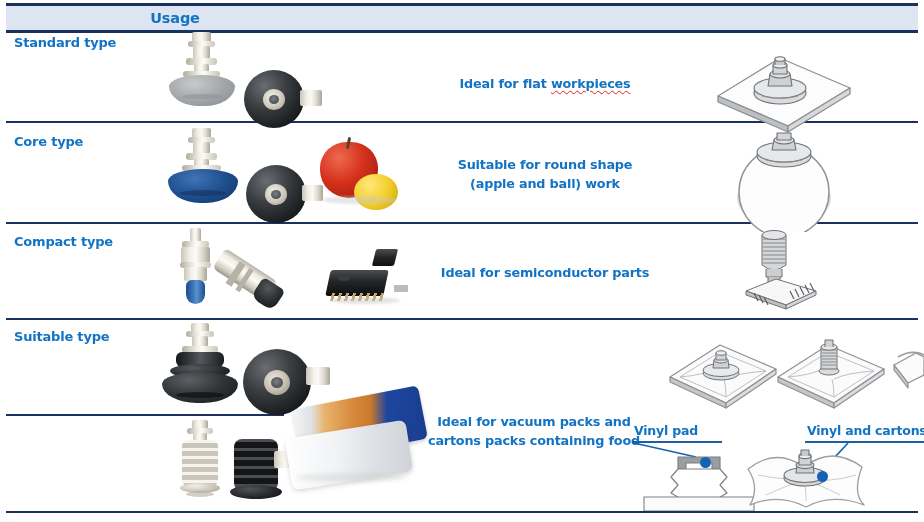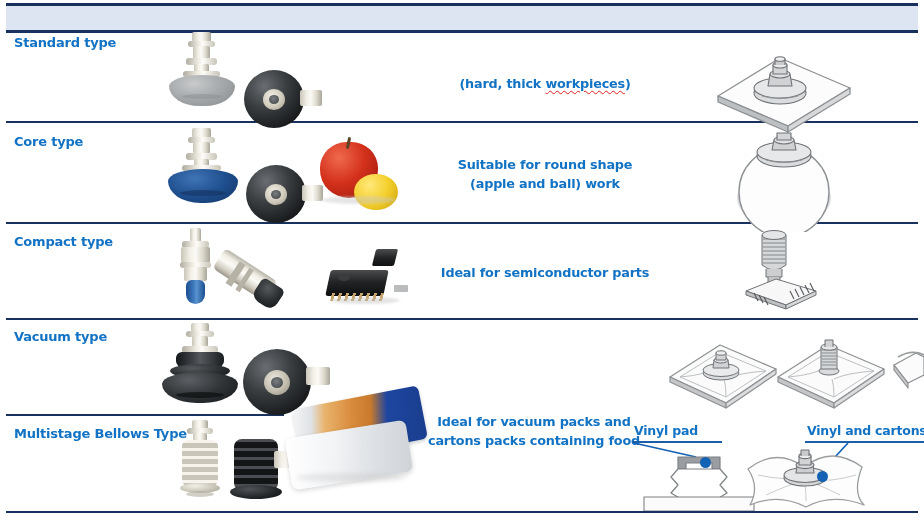--- a/index.html
+++ b/index.html
@@ -164,20 +164,21 @@
     border-radius: 50%;
     background: #1462b4;
   }
 </style>
 </head>
 <body>
 
 <div id="page">
 
   <div class="header-band">
+    <div class="header-cell hc-usage">Usage</div>
   </div>
 
   <div class="divider full" style="top:121px"></div>
   <div class="divider full" style="top:222px"></div>
   <div class="divider full" style="top:318px"></div>
   <div class="divider partial" style="top:414px"></div>
   <div class="divider full" style="top:511px"></div>
 
   <div class="row" style="top:28px;height:85px">
     <div class="row-label" style="top:7px">Standard type</div>
@@ -192,21 +193,21 @@
       <div class="cup-grey" style="left:169px;top:47px;width:66px;height:31px;"></div>
       <div style="position:absolute;left:182px;top:66px;width:40px;height:5px;border-radius:50%;background:#8e9294;opacity:.55;"></div>
 
       <div class="disc-black" style="left:244px;top:42px;width:60px;height:58px;"></div>
       <div class="disc-hole" style="left:263px;top:61px;width:22px;height:21px;"></div>
       <div class="disc-hole-in" style="left:269px;top:67px;width:10px;height:9px;"></div>
       <div class="fitting" style="left:300px;top:62px;width:22px;height:16px;"></div>
     </div>
 
     <div class="usage-text" style="left:440px;top:28px;width:210px;">
-      <div><span>(hard, thick </span><span class="misspell">workpieces</span><span>)</span></div>
+      <div><span>Ideal for flat </span><span class="misspell">workpieces</span></div>
     </div>
 
     <svg class="lineart" style="left:700px;top:8px" width="170" height="100" viewBox="0 0 170 100">
       <g stroke="#8d9094" stroke-width="1.3" fill="#fcfcfc" stroke-linejoin="round">
         <path d="M18 60 L80 22 L150 52 L88 90 Z"></path>
         <path d="M18 60 L18 66 L88 96 L88 90 Z" fill="#bdc0c3"></path>
         <path d="M88 90 L88 96 L150 58 L150 52 Z" fill="#d6d8da"></path>
       </g>
       <g stroke="#6f7377" stroke-width="1.1" stroke-linejoin="round">
         <ellipse cx="80" cy="57" rx="26" ry="11" fill="#d9dbdd"></ellipse>
@@ -322,21 +323,21 @@
           <line x1="81" y1="56" x2="85" y2="64"></line>
         <line x1="86" y1="54" x2="90" y2="62"></line>
         <line x1="30" y1="64" x2="34" y2="72"></line>
           <line x1="35" y1="66" x2="39" y2="74"></line>
         <line x1="40" y1="68" x2="44" y2="76"></line>
       </g>
     </svg>
   </div>
 
   <div class="row" style="top:323px;height:90px">
-    <div class="row-label" style="top:6px">Vacuum type</div>
+    <div class="row-label" style="top:6px">Suitable type</div>
 
     <div class="pad-photo">
       <div class="fitting" style="left:191px;top:0px;width:18px;height:9px;"></div>
       <div class="fit-ring" style="left:186px;top:8px;width:28px;height:6px;"></div>
       <div class="fitting" style="left:192px;top:13px;width:16px;height:11px;"></div>
       <div class="fit-ring" style="left:182px;top:23px;width:36px;height:7px;"></div>
       <div style="position:absolute;left:176px;top:29px;width:48px;height:15px;border-radius:6px;background:linear-gradient(90deg,#15171a 0%,#3e4246 35%,#55595d 50%,#1a1d20 100%);"></div>
       <div style="position:absolute;left:170px;top:41px;width:60px;height:14px;border-radius:50%;background:radial-gradient(ellipse at 38% 30%,#55595c 0%,#2b2e31 55%,#111314 100%);"></div>
       <div class="cup-black" style="left:162px;top:49px;width:76px;height:31px;"></div>
       <div style="position:absolute;left:176px;top:69px;width:48px;height:6px;border-radius:50%;background:#0d0f10;opacity:.7;"></div>
@@ -393,21 +394,20 @@
 
       <g stroke="#8d9094" stroke-width="1.2" fill="#fbfbfb" stroke-linejoin="round">
         <path d="M236 30 L258 18 L266 22 L266 40 L250 48 Z"></path>
         <path d="M236 30 L236 35 L250 53 L250 48 Z" fill="#c4c6c8"></path>
       </g>
       <path d="M240 22 Q254 14 266 20" stroke="#9b9e9f" stroke-width="1.6" fill="none"></path>
     </svg>
   </div>
 
   <div class="row" style="top:419px;height:92px">
-    <div class="row-label" style="top:7px">Multistage Bellows Type</div>
 
     <div class="pad-photo">
       <div class="fitting" style="left:192px;top:1px;width:16px;height:9px;"></div>
       <div class="fit-ring" style="left:187px;top:9px;width:26px;height:6px;"></div>
       <div class="fitting" style="left:193px;top:14px;width:14px;height:8px;"></div>
       <div style="position:absolute;left:182px;top:21px;width:36px;height:46px;border-radius:6px;background:
            repeating-linear-gradient(180deg,#f6f4ed 0px,#f6f4ed 3px,#c9c5b8 3px,#c9c5b8 8px);"></div>
       <div style="position:absolute;left:180px;top:64px;width:40px;height:10px;border-radius:50%;background:radial-gradient(ellipse at 38% 30%,#f2efe6 0%,#c5c1b4 60%,#9d9a8d 100%);"></div>
       <div style="position:absolute;left:186px;top:72px;width:28px;height:6px;border-radius:50%;background:#b3afa3;opacity:.6;"></div>
 

